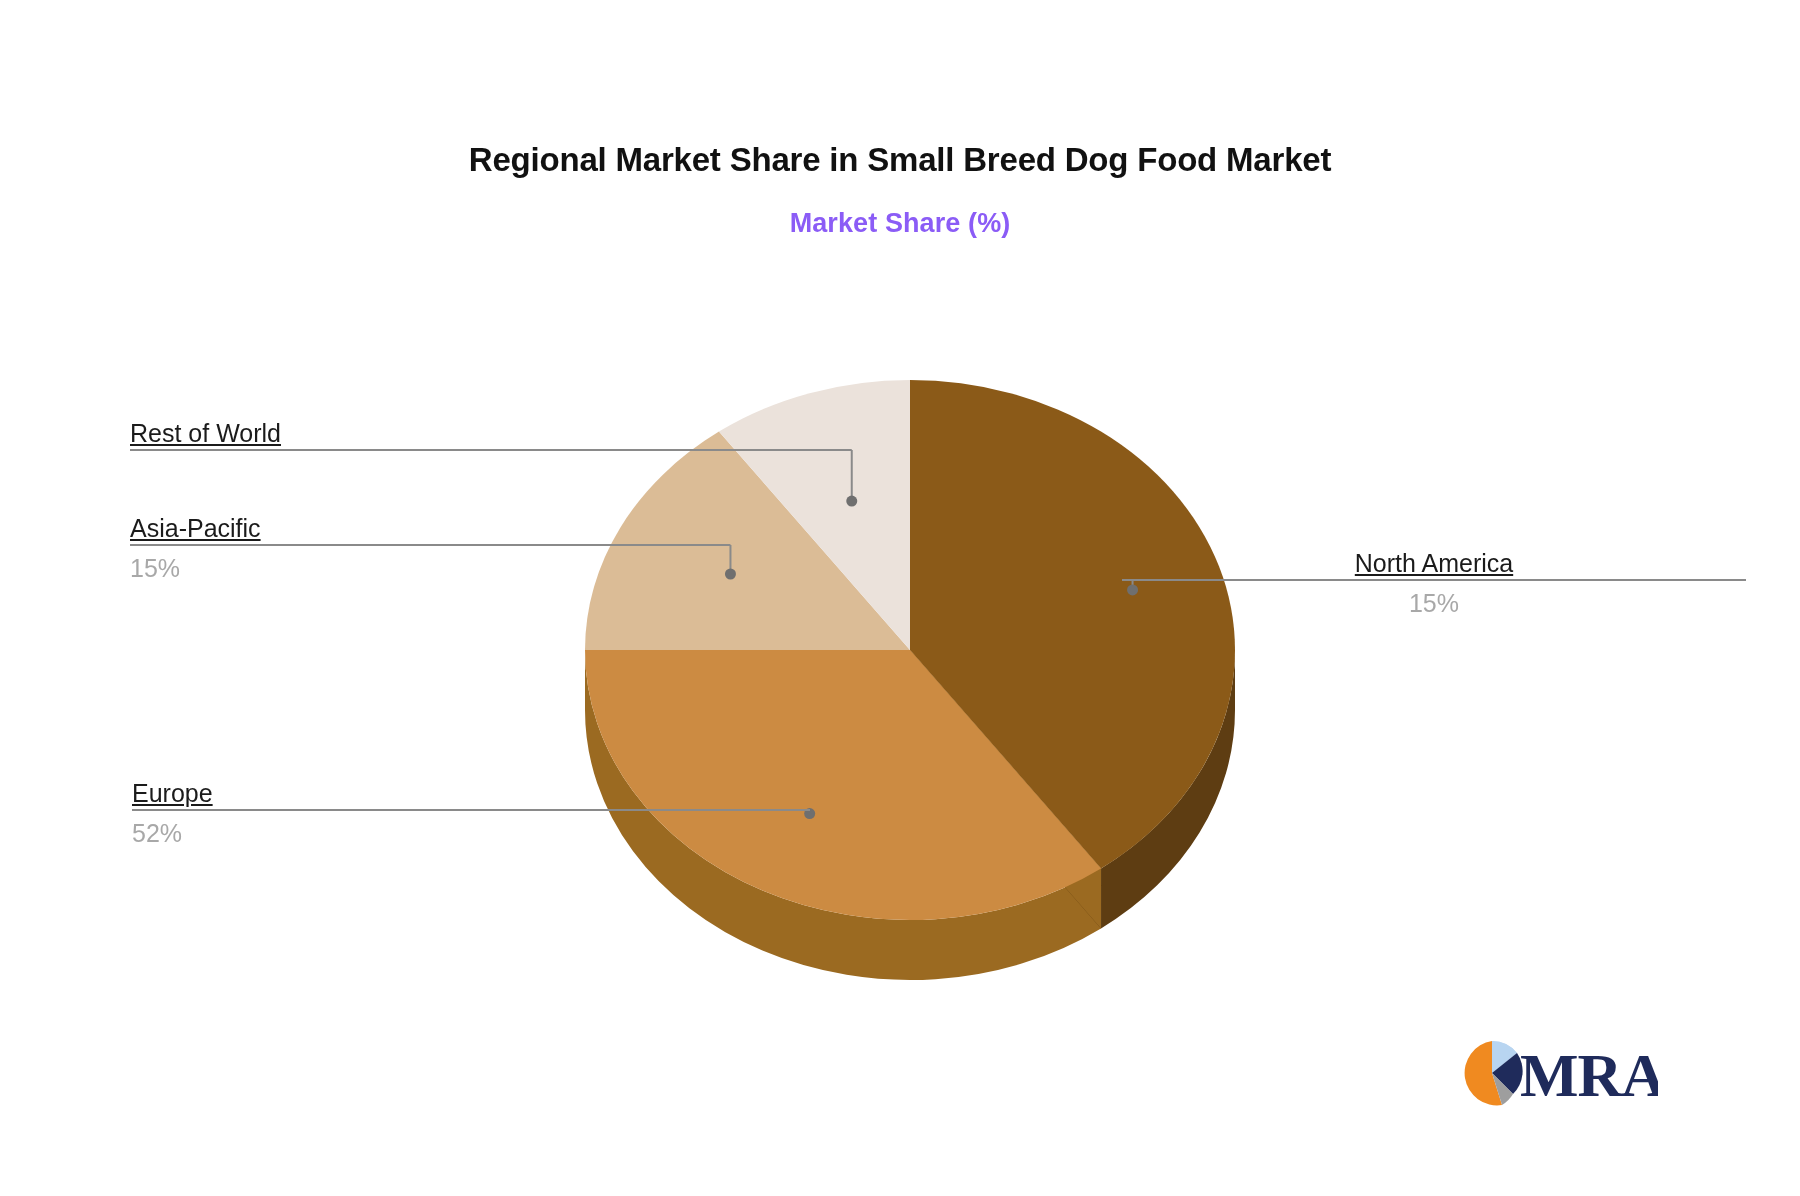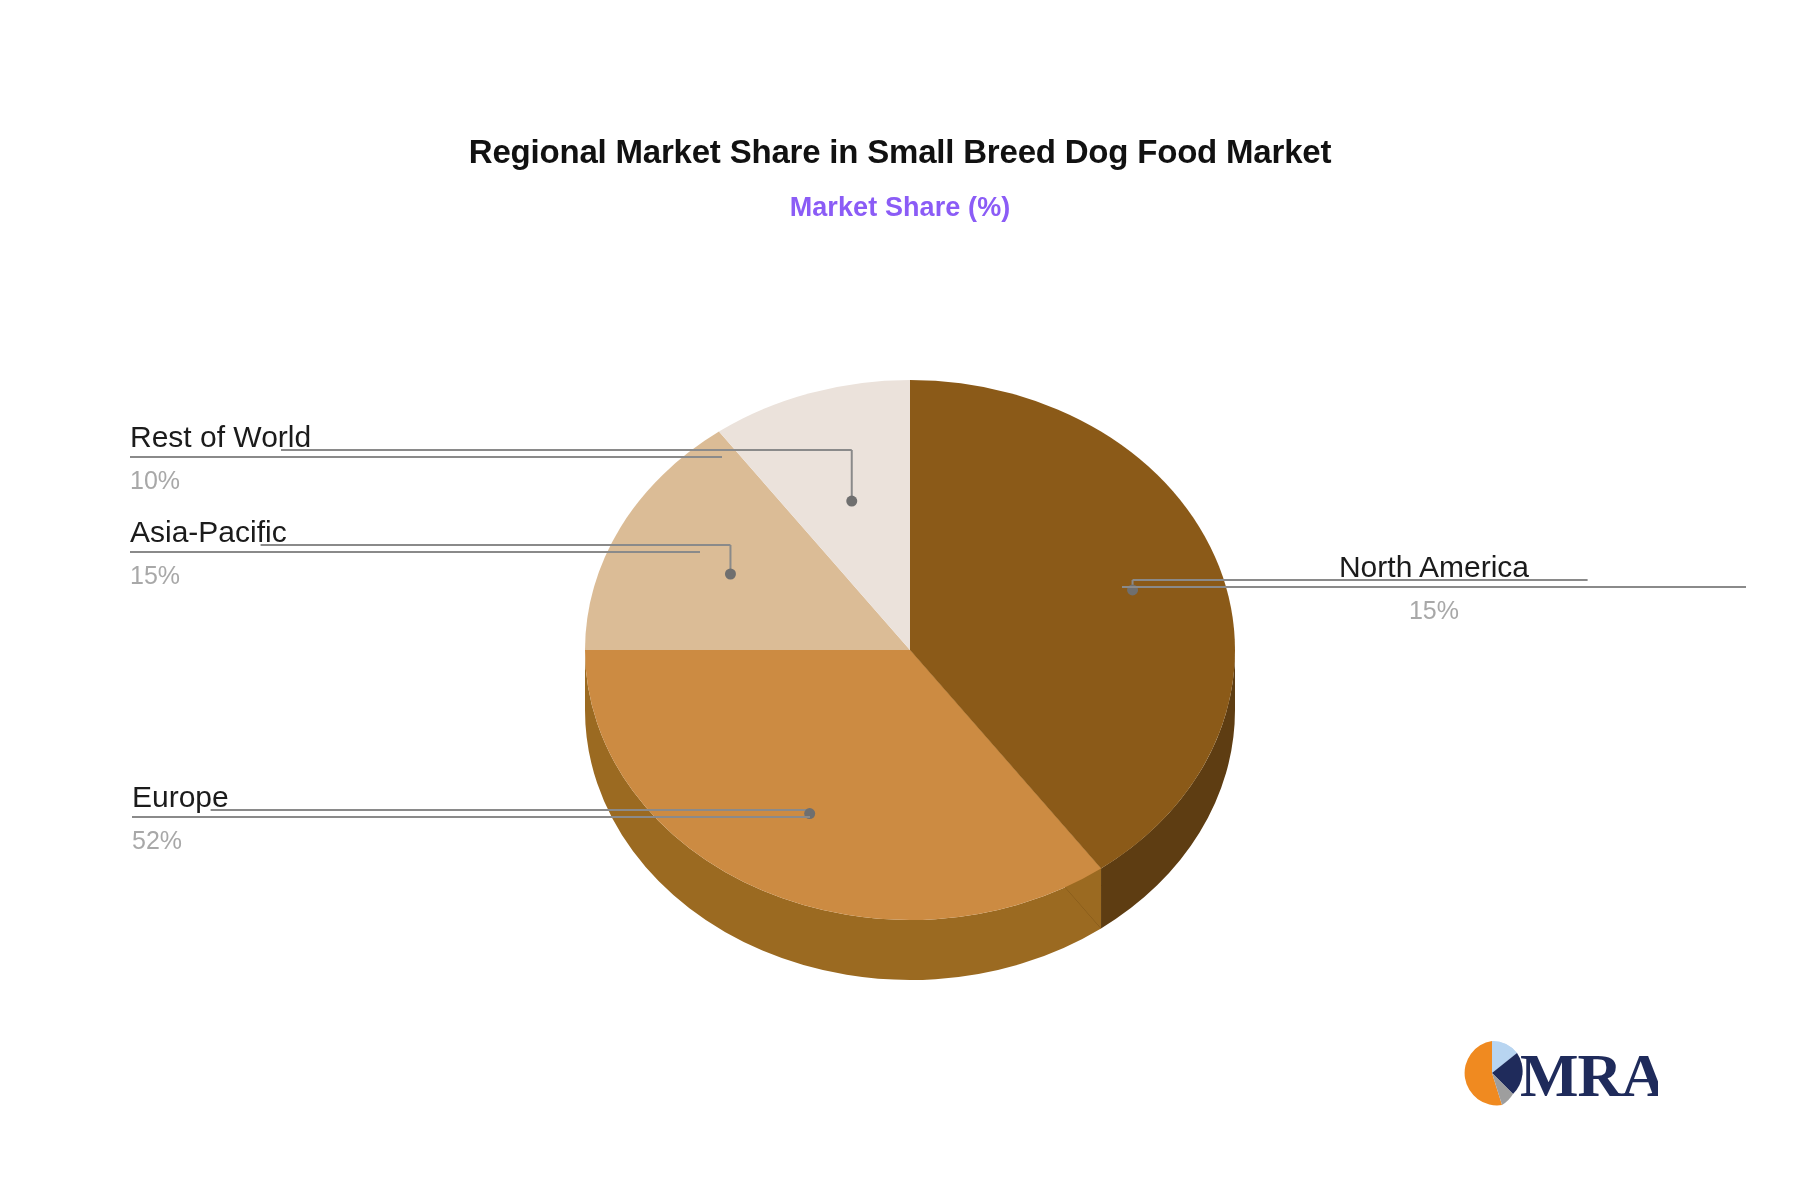--- a/index.html
+++ b/index.html
@@ -32,21 +32,21 @@
     width: 1800px;
     text-align: center;
   }
   .chart-title {
     font-family: "Liberation Sans", sans-serif;
     font-size: 33px;
     font-weight: bold;
     color: #111111;
     letter-spacing: -0.2px;
     line-height: 1.2;
-    margin: 4px;
+    margin: 12px;
   }
   .chart-subtitle {
     font-family: "Liberation Sans", sans-serif;
     font-size: 27px;
     font-weight: bold;
     color: #8b5cf6;
     margin: 0;
     padding-top: 16px;
     letter-spacing: 0.1px;
   }
@@ -60,24 +60,25 @@
     height: 1196px;
     pointer-events: none;
   }
 
   
   .callout {
     position: absolute;
     font-family: "Liberation Sans", sans-serif;
   }
   .callout .cl-name {
-    font-size: 30px;
+    font-size: 25px;
     color: #1b1b1b;
     white-space: nowrap;
     line-height: 1.25;
+    text-decoration: underline;
   }
   .callout .cl-value {
     font-size: 25px;
     color: #a8a8a8;
     white-space: nowrap;
     line-height: 1.25;
     padding-top: 7px;
   }
   .callout .cl-rule {
     height: 0;
@@ -136,21 +137,20 @@
         <circle cx="730.4621853760439" cy="574.0019903435999" r="5.5" fill="#6f6f6f"></circle>
         <line x1="280.984375" y1="450" x2="851.7502965603223" y2="450" stroke="#8a8a8a" stroke-width="2"></line>
         <line x1="851.7502965603223" y1="450" x2="851.7502965603223" y2="501.064549548179" stroke="#8a8a8a" stroke-width="2"></line>
         <circle cx="851.7502965603223" cy="501.064549548179" r="5.5" fill="#6f6f6f"></circle>
       </g>
   </svg>
 
   <div class="callout" id="callout-rest-of-world">
     <div class="cl-name">Rest of World</div>
     <div class="cl-rule" style="width: 592px;"></div>
-    <div class="cl-value">10%</div>
   </div>
 
   <div class="callout" id="callout-asia-pacific">
     <div class="cl-name">Asia-Pacific</div>
     <div class="cl-rule" style="width: 570px;"></div>
     <div class="cl-value">15%</div>
   </div>
 
   <div class="callout" id="callout-europe">
     <div class="cl-name">Europe</div>

